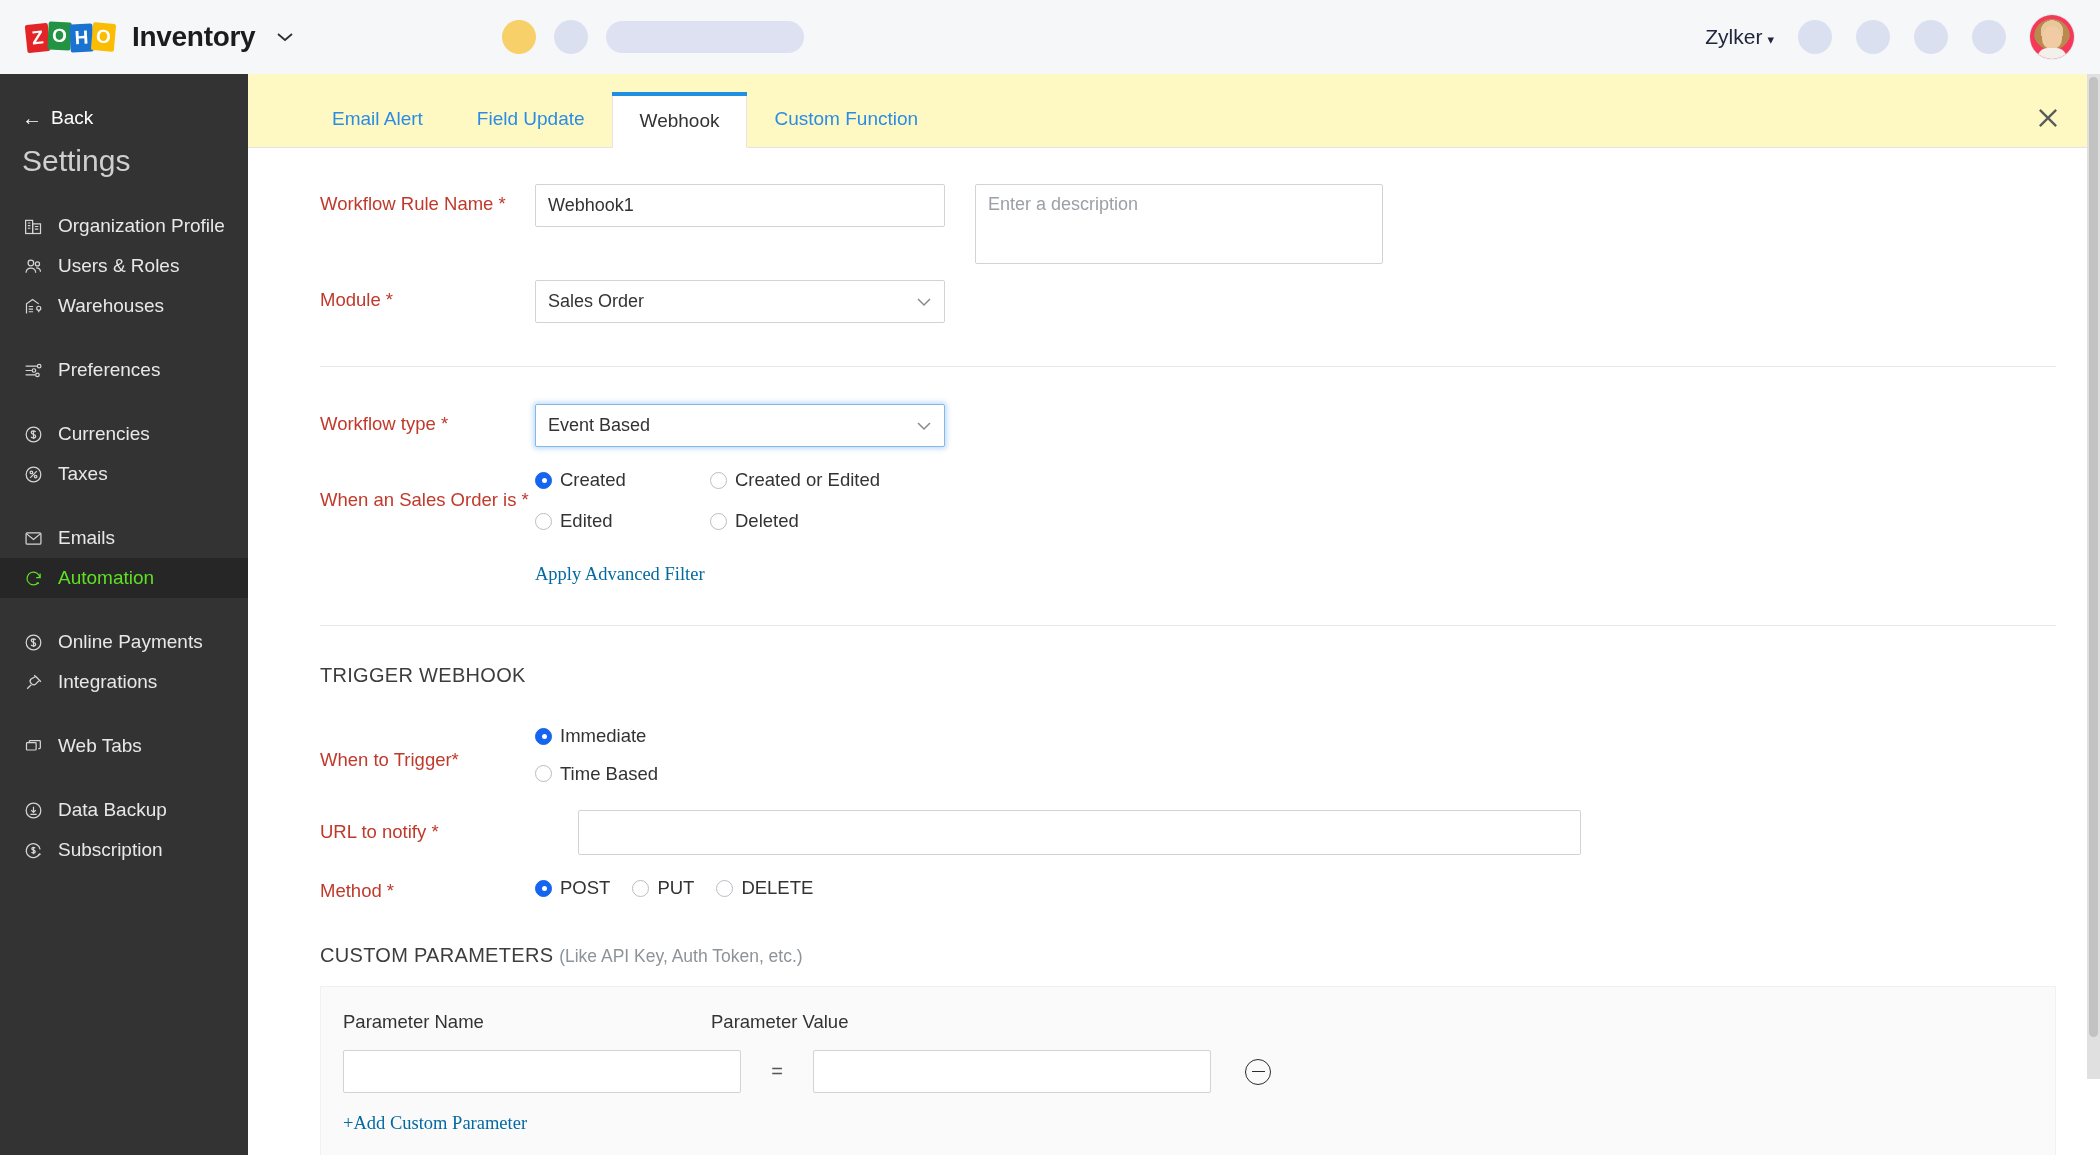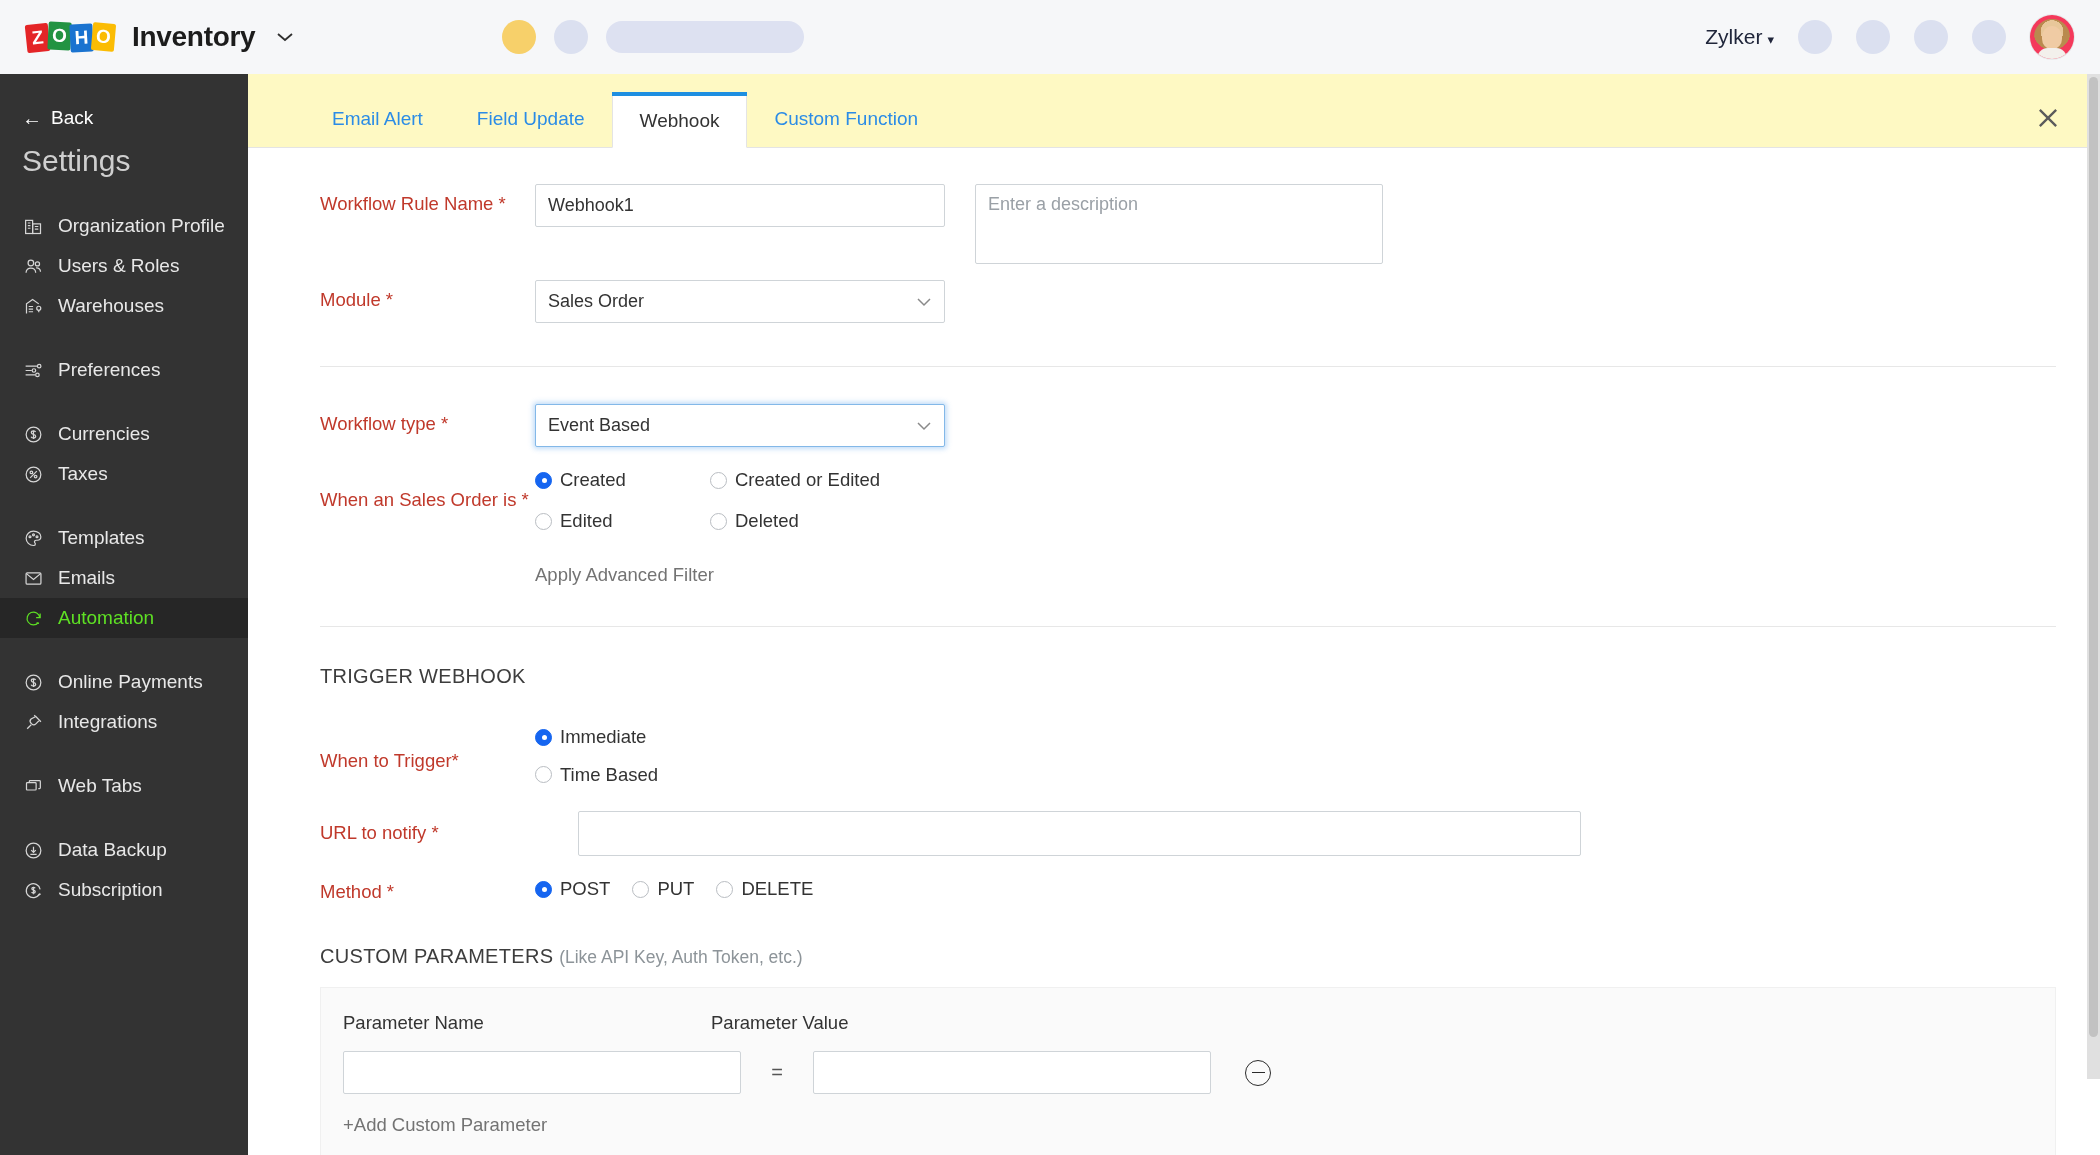--- a/index.html
+++ b/index.html
@@ -205,21 +205,21 @@
   .rdot {
     width: 17px; height: 17px; border-radius: 50%;
     border: 1px solid #b9bdc2; background: #fff;
     flex: 0 0 17px; position: relative;
   }
   .rdot.on { background: #1565f0; border-color: #1565f0; }
   .rdot.on::after {
     content: ""; position: absolute; left: 5.5px; top: 5.5px;
     width: 5px; height: 5px; border-radius: 50%; background: #fff;
   }
-  .link { color: #737373; font-size: 18.5px; cursor: pointer; }
+  .link { color: #0369a1; font-size: 18.5px; cursor: pointer; font-family: Liberation Serif, serif; }
   .sect-head {
     font-size: 20px; color: #3d3d3d; letter-spacing: .3px;
   }
   .sect-head .sub { color: #8d9499; font-size: 17.5px; letter-spacing: 0; }
 
   .param-panel {
     background: #fafafa;
     border: 1px solid #f0f0f0;
     padding: 24px 0 36px 0;
   }
@@ -361,31 +361,20 @@
           <svg viewBox="0 0 24 24">
             <circle cx="12" cy="12" r="8.4"></circle>
             <circle cx="9.6" cy="9.6" r="1.5"></circle>
             <circle cx="14.4" cy="14.4" r="1.5"></circle>
             <path d="M15.8 8.2L8.2 15.8"></path>
           </svg>
         </span>
         <span class="nav-label">Taxes</span>
       </div>
       <div class="nav-gap"></div>
-      <div class="nav-item">
-        <span class="nav-icon">
-          <svg viewBox="0 0 24 24">
-            <path d="M12 3.6c-4.6 0-8.4 3.6-8.4 8.1 0 4.6 3.8 8.3 8.4 8.3 1.3 0 2.1-.8 2.1-1.8 0-.5-.2-.9-.5-1.2-.3-.3-.5-.7-.5-1.2 0-1 .8-1.8 1.8-1.8h1.4c2.4 0 4.1-1.7 4.1-4 0-3.4-3.6-6.4-8.4-6.4z"></path>
-            <circle cx="8" cy="10" r="1.1"></circle>
-            <circle cx="12" cy="7.8" r="1.1"></circle>
-            <circle cx="16" cy="10" r="1.1"></circle>
-          </svg>
-        </span>
-        <span class="nav-label">Templates</span>
-      </div>
       <div class="nav-item">
         <span class="nav-icon">
           <svg viewBox="0 0 24 24">
             <rect x="3.5" y="5.5" width="17" height="13" rx="1.4"></rect>
             <path d="M3.9 6.4L12 13l8.1-6.6"></path>
           </svg>
         </span>
         <span class="nav-label">Emails</span>
       </div>
       <div class="nav-item active">

